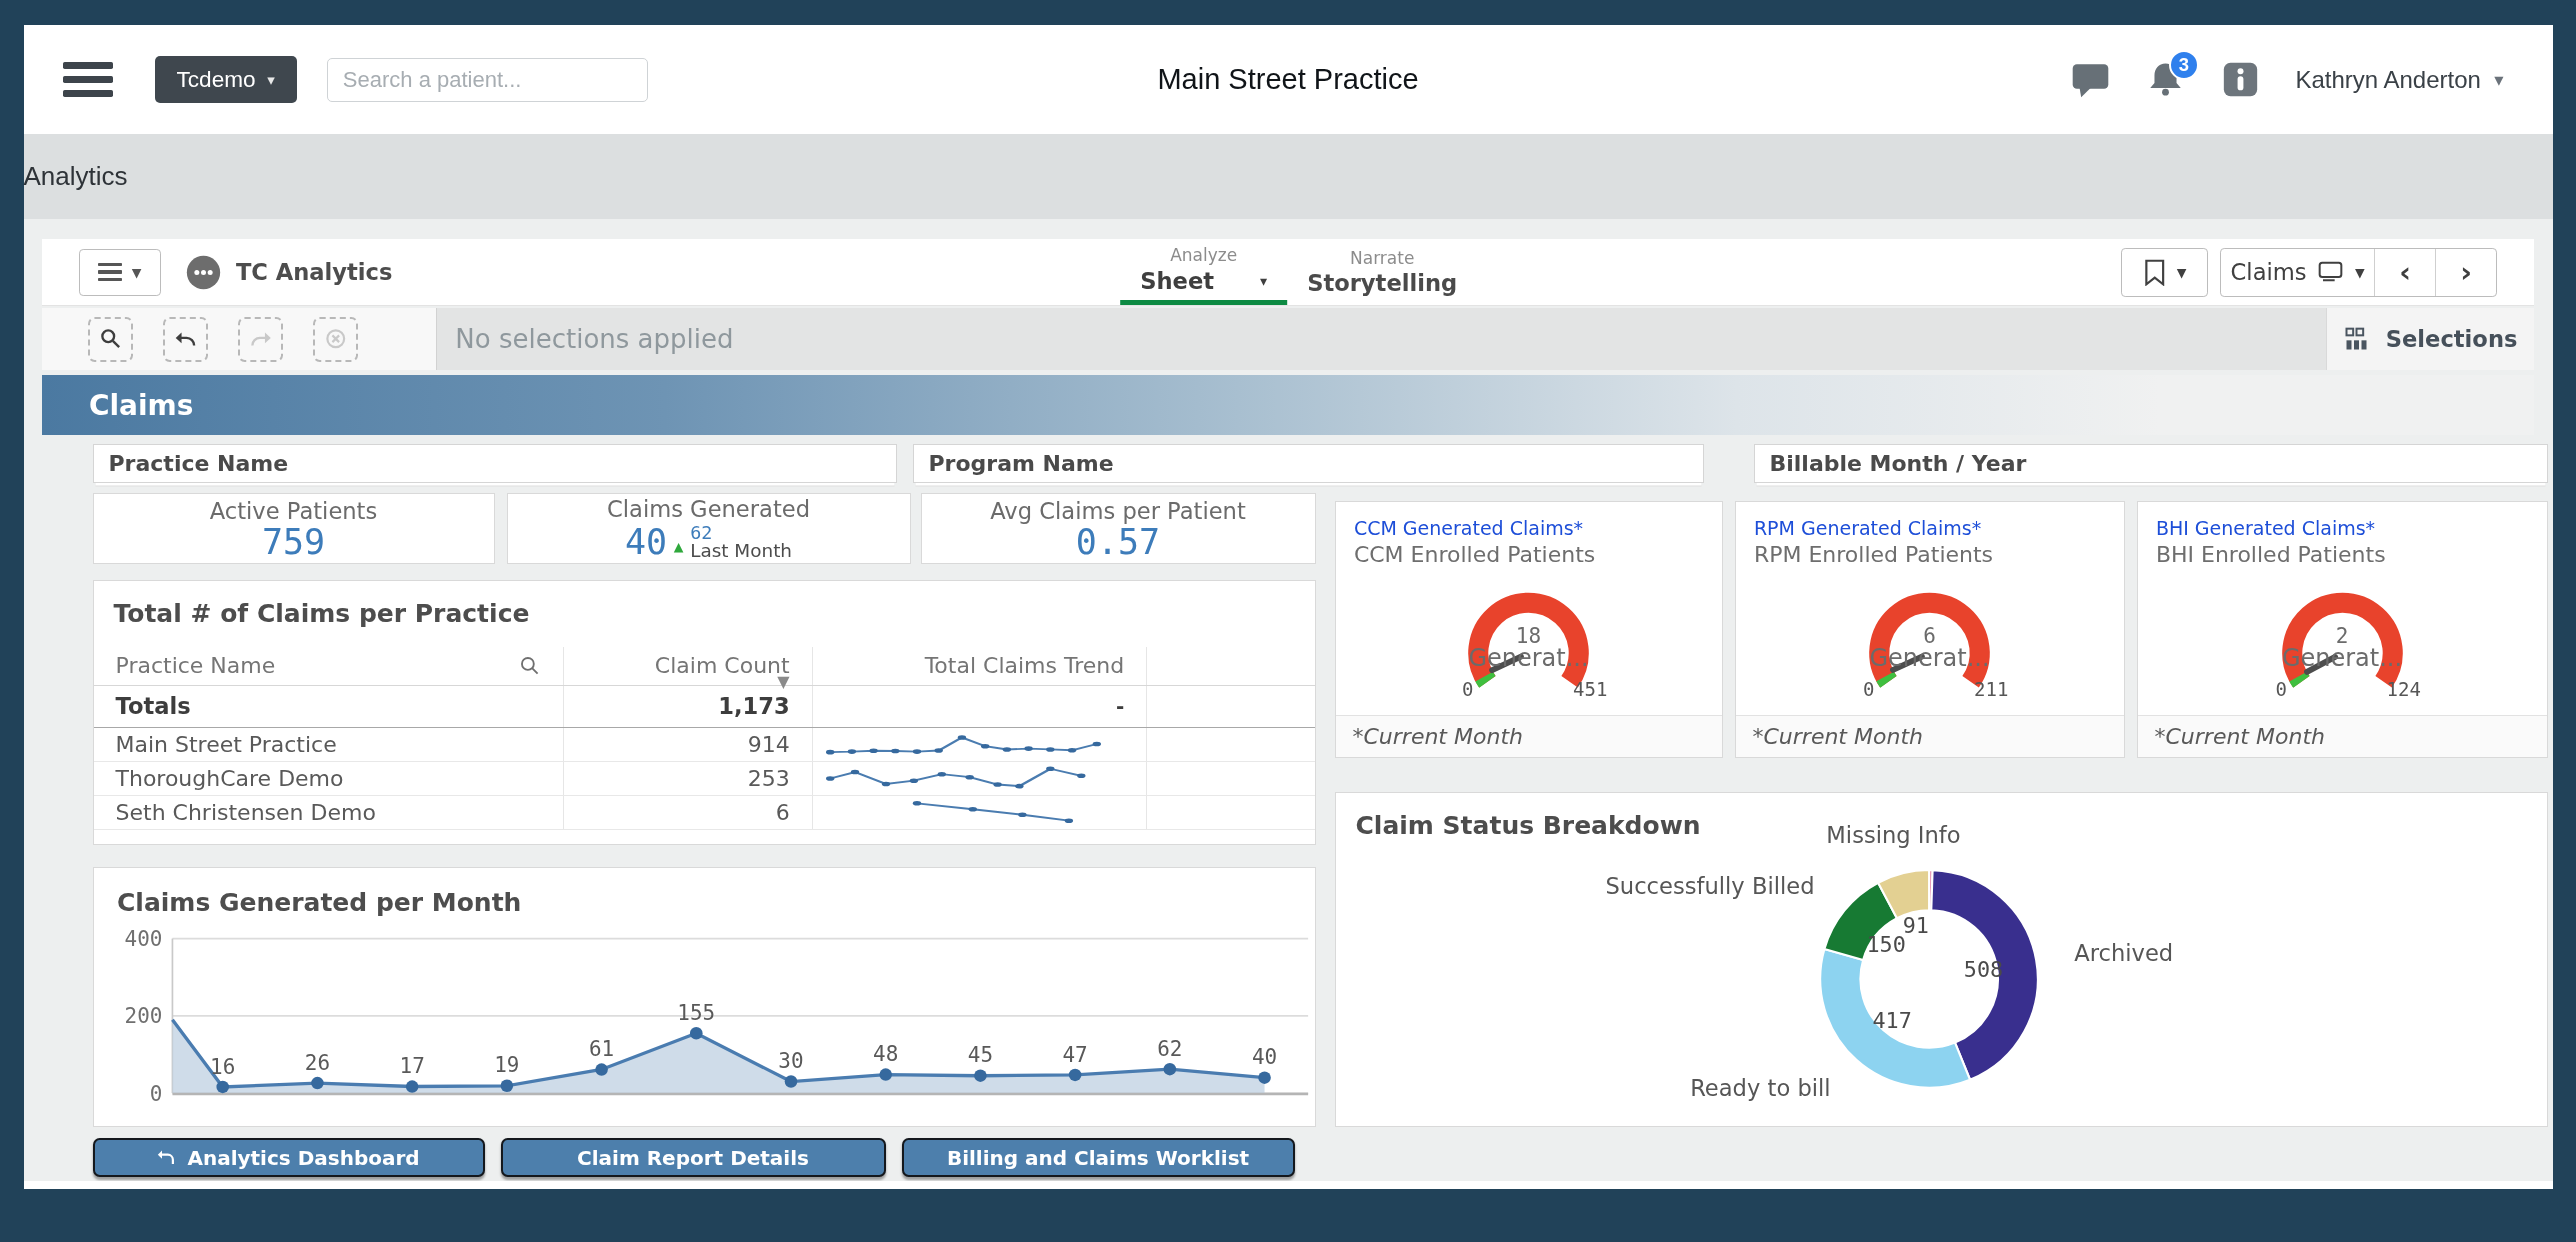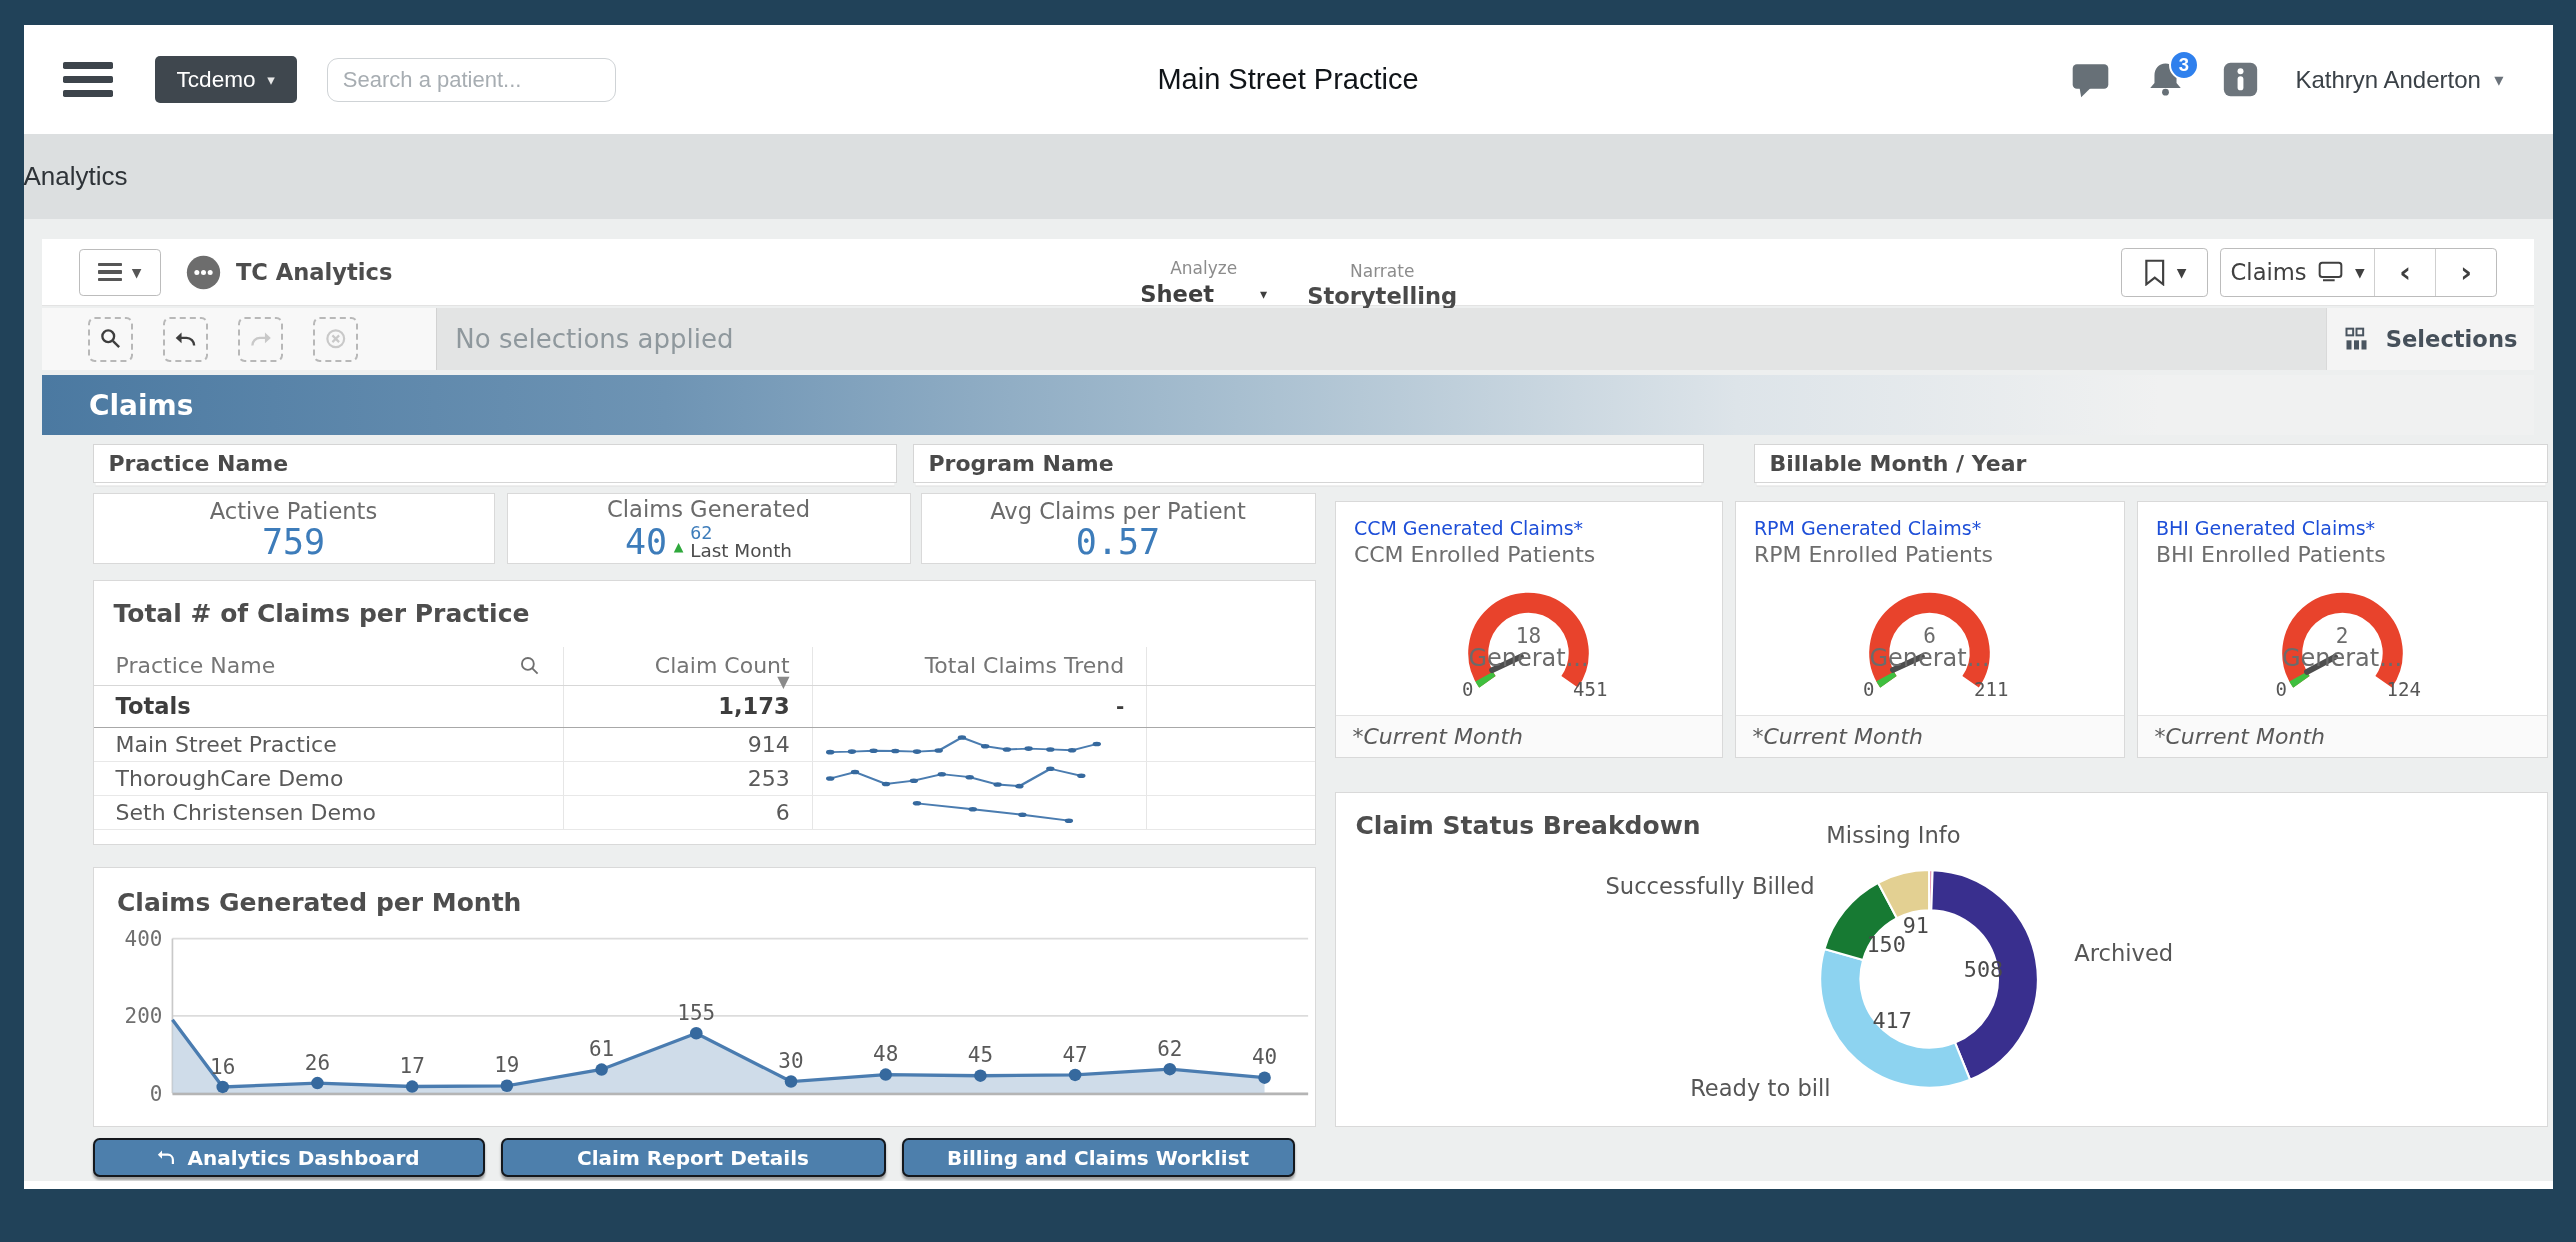--- a/index.html
+++ b/index.html
@@ -8,42 +8,42 @@
   .app{position:absolute;left:23.5px;top:25px;width:2529px;height:1164px;background:#edefef}
   .glyph{font-family:"DejaVu Sans",sans-serif}
   .num{font-family:"DejaVu Sans Mono",monospace}
 
   
   .topbar{position:absolute;left:0;top:0;width:100%;height:109px;background:#fff;display:flex;align-items:center}
   .hamburger{margin-left:39px;width:50px;height:35px;display:flex;flex-direction:column;justify-content:space-between;cursor:pointer}
   .hamburger span{display:block;height:6.7px;background:#3d444b;border-radius:1.7px}
   .org-btn{margin-left:42px;height:47px;padding:0 22px;background:#3f474e;border:none;border-radius:5px;color:#fff;font-size:22.6px;display:flex;align-items:center;gap:11.7px;font-family:"Liberation Sans",sans-serif}
   .org-btn .chev{font-size:15px;color:#e8e8e8}
-  .search-box{margin-left:30px;width:289px;height:44px;border:1.7px solid #cfd3d6;border-radius:11px;padding:0 15px;font-size:22px;color:#3c4248;font-family:"Liberation Sans",sans-serif}
+  .search-box{margin-left:30px;width:321px;height:44px;border:1.7px solid #cfd3d6;border-radius:5px;padding:0 15px;font-size:22px;color:#3c4248;font-family:"Liberation Sans",sans-serif}
   .search-box::placeholder{color:#a7adb2}
   .page-title{position:absolute;left:50%;transform:translateX(-50%);font-size:29px;color:#101418;white-space:nowrap}
   .top-right{position:absolute;right:49px;display:flex;align-items:center;gap:35px}
   .tr-icon{position:relative;width:40px;height:40px;display:flex;align-items:center;justify-content:center;cursor:pointer}
   .badge{position:absolute;top:-10px;right:-13.4px;min-width:30px;height:30px;background:#2f80ed;border-radius:15px;color:#fff;font-size:18.4px;font-weight:bold;display:flex;align-items:center;justify-content:center;border:2.5px solid #fff}
   .user{display:flex;align-items:center;gap:13.4px;font-size:24px;color:#3a4147;cursor:pointer}
   .user .chev{font-size:18.4px;color:#6a727a}
 
   
   .breadcrumb{position:absolute;left:0;top:109px;width:100%;height:85px;background:#dcdfe0;display:flex;align-items:center;font-size:26px;color:#2e3338}
 
   
   .qtoolbar{position:absolute;left:18.4px;right:18.4px;top:214px;height:67px;background:#fff;border-bottom:0.8px solid #e3e3e3}
   .qt-left{position:absolute;left:37px;top:0;height:100%;display:flex;align-items:center;gap:25px}
   .navbtn{width:82px;height:47px;border:1.7px solid #bcbcbc;border-radius:4.2px;background:#fff;display:flex;align-items:center;justify-content:center;gap:10px;cursor:pointer}
   .navbtn .bars{display:flex;flex-direction:column;gap:4.2px}
   .navbtn .bars span{width:23.5px;height:3.4px;background:#565656;border-radius:0.8px}
   .navbtn .chev{font-size:12.6px;color:#565656}
   .appid{display:flex;align-items:center;gap:15px}
   .appname{font-size:22.6px;font-weight:600;color:#4d4d4d;font-family:"DejaVu Sans",sans-serif}
-  .qt-tabs{position:absolute;left:50%;transform:translateX(-47%);top:13px;height:100%;display:flex;}
+  .qt-tabs{position:absolute;left:50%;transform:translateX(-47%);top:0;height:100%;display:flex;}
   .qtab{height:100%;display:flex;flex-direction:column;justify-content:center;align-items:center;padding:0 20px;cursor:pointer}
   .qtab .kicker{font-size:17px;color:#8c8c8c;font-family:"DejaVu Sans",sans-serif}
   .qtab .main{font-size:22.6px;font-weight:bold;color:#3f3f3f;font-family:"DejaVu Sans",sans-serif;display:flex;align-items:center;gap:46px;margin-top:2.5px}
   .qtab.active{border-bottom:5.9px solid #0d8a43}
   .qtab .chev{font-size:14.2px;color:#3f3f3f}
   .qt-right{position:absolute;right:37px;top:0;height:100%;display:flex;align-items:center;gap:11.7px}
   .qbtn{height:49px;border:1.7px solid #bcbcbc;border-radius:4.2px;background:#fff;display:flex;align-items:center;justify-content:center;cursor:pointer;color:#404040}
   .bookmark-btn{width:87px;gap:10px}
   .qbtn-group{height:49px;border:1.7px solid #bcbcbc;border-radius:4.2px;display:flex;align-items:stretch;overflow:hidden;background:#fff}
   .qbtn-group>div{display:flex;align-items:center;justify-content:center;cursor:pointer}

